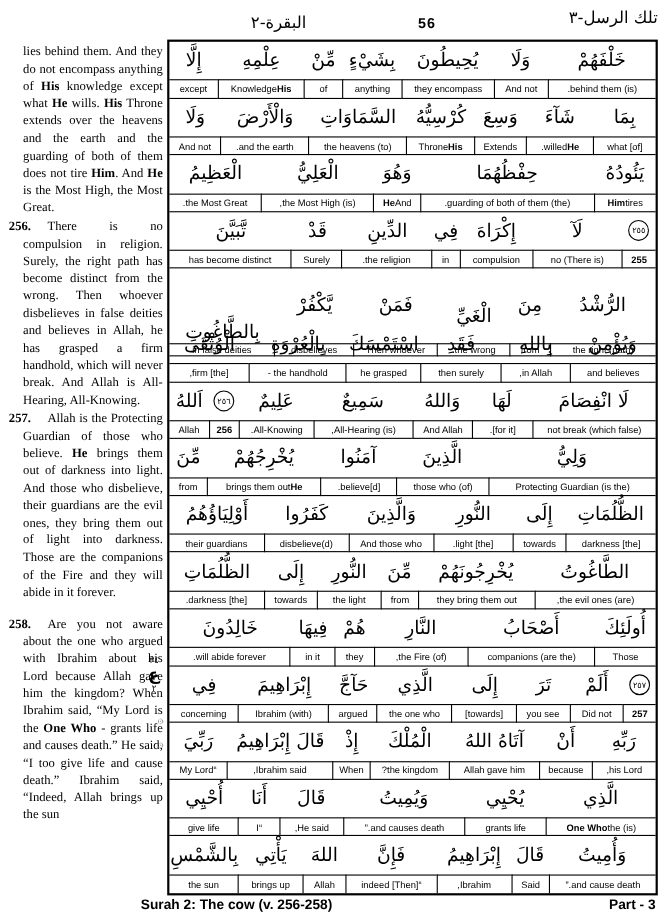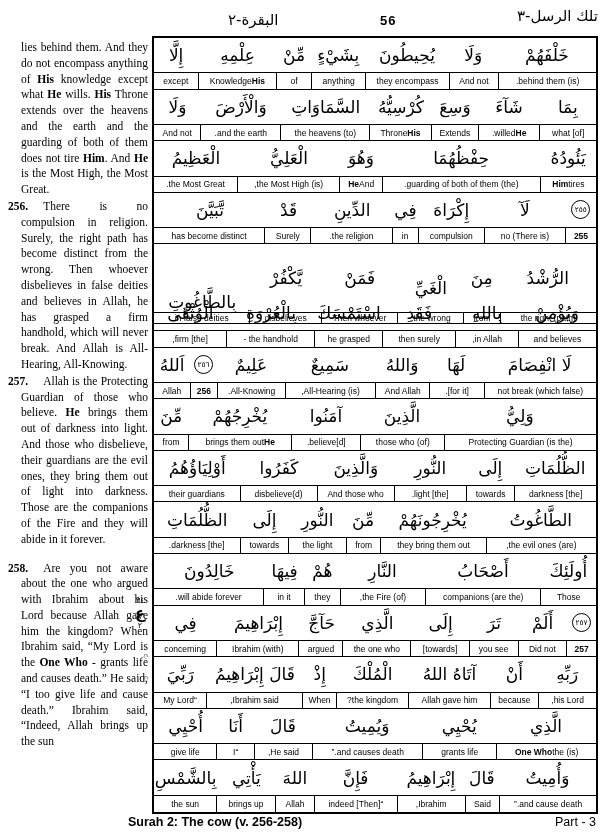--- a/index.html
+++ b/index.html
@@ -43,21 +43,21 @@
            font-family:"Liberation Sans",sans-serif;font-size:8.5px;white-space:nowrap;overflow:hidden;}
   .pair:last-child .en-cell{border-bottom:none;}
   .en-cell:last-child{border-left:none;justify-content:center;}
   .circle{border:1px solid #000;border-radius:50%;width:17px;height:17px;min-width:17px;
           display:flex;align-items:center;justify-content:center;font-size:7.5px;line-height:1;}
 
   
   #footer-left{position:absolute;left:128px;top:815px;font-family:"Liberation Sans",sans-serif;
                font-size:12.5px;font-weight:700;}
   #footer-right{position:absolute;right:10px;top:815px;font-family:"Liberation Sans",sans-serif;
-                font-size:12.5px;font-weight:400;padding-left:38px;}
+                font-size:12.5px;font-weight:700;padding-left:38px;}
 </style>
 </head>
 <body>
 
 <div id="page">
 
   <span id="hdr-surah" class="hdr-ar"><span>البقرة-٢</span></span>
   <span id="hdr-page"><span>56</span></span>
   <span id="hdr-juz" class="hdr-ar"><span>تلك الرسل-٣</span></span>
 

